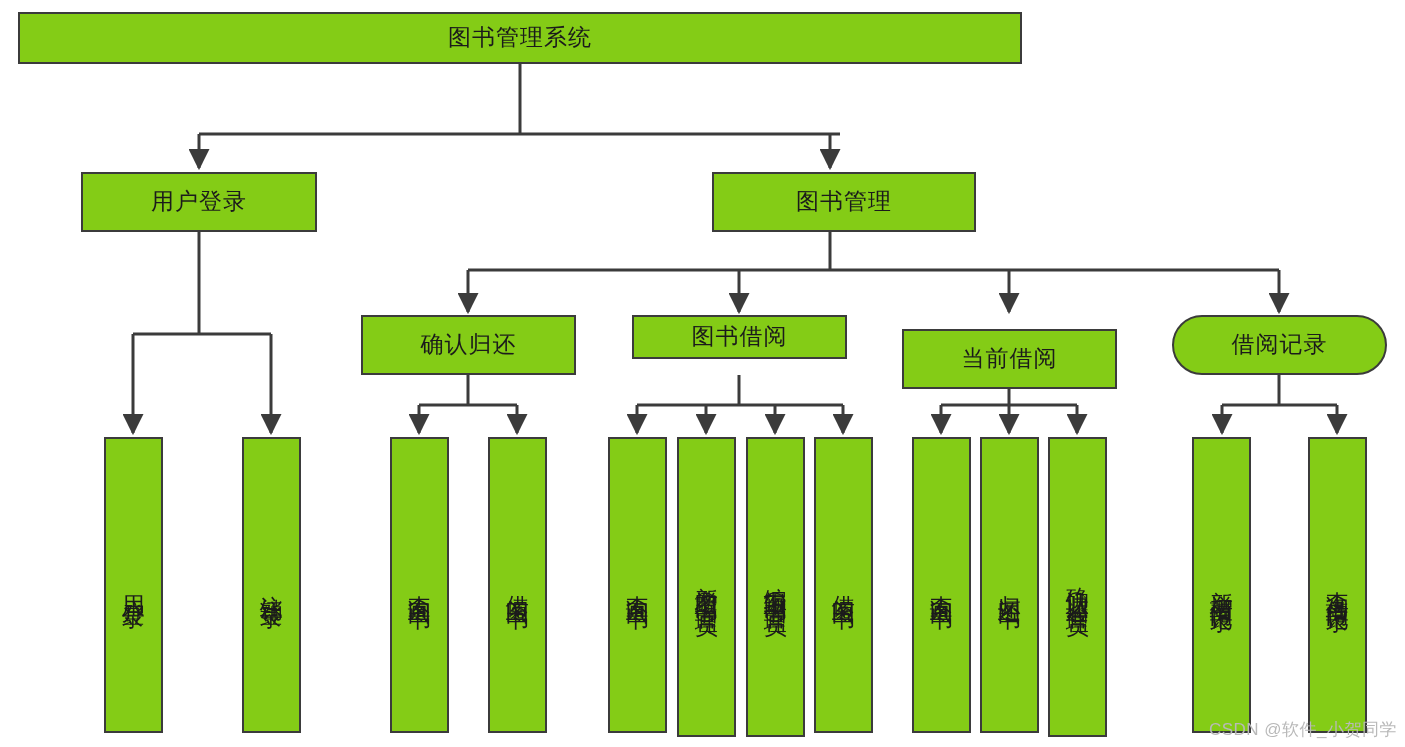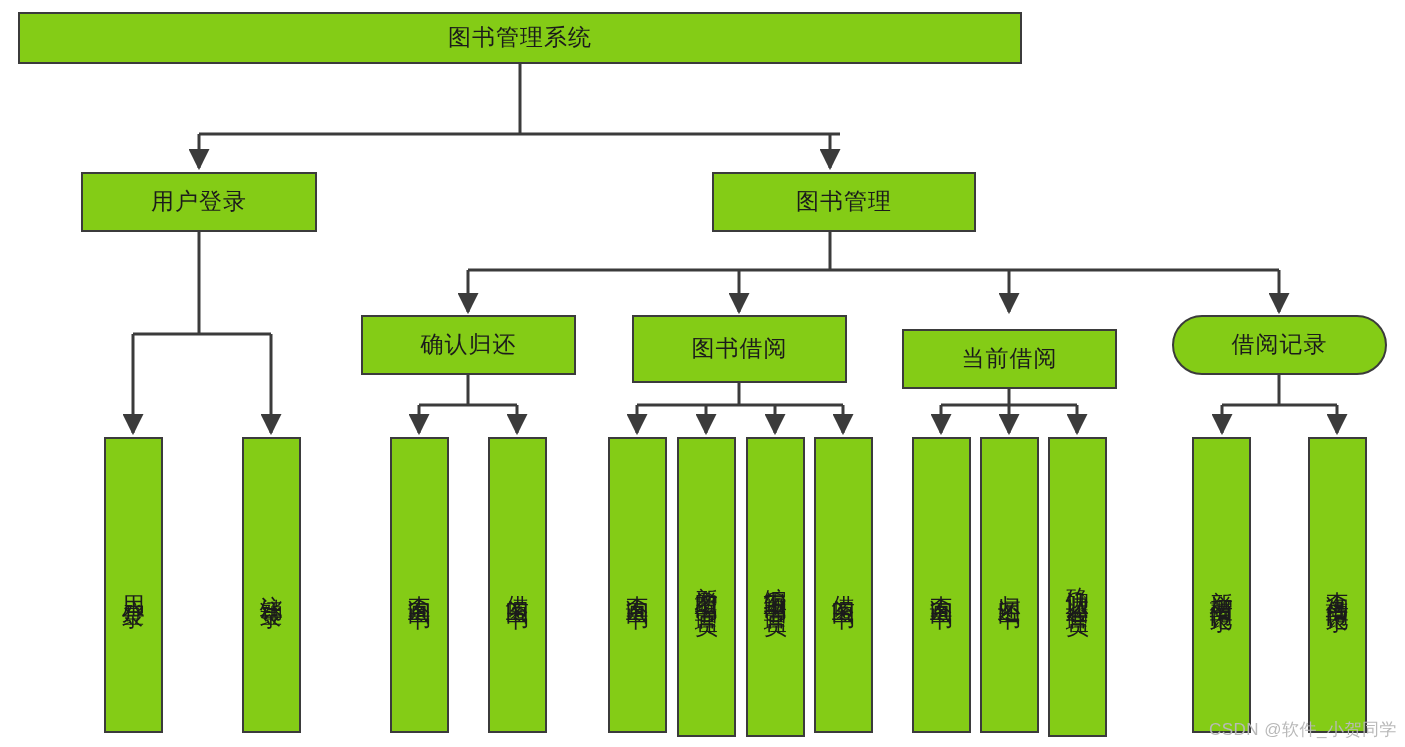--- a/index.html
+++ b/index.html
@@ -131,21 +131,21 @@
   <div class="node horiz" style="left:81px; top:172px; width:236px; height:60px;">
     <span>用户登录</span>
   </div>
   <div class="node horiz" style="left:712px; top:172px; width:264px; height:60px;text-align:center;">
     <span>图书管理</span>
   </div>
 
   <div class="node horiz" style="left:361px; top:315px; width:215px; height:60px;">
     <span>确认归还</span>
   </div>
-  <div class="node horiz" style="left:632px; top:315px; width:215px; height:68px;">
+  <div class="node horiz" style="left:632px; top:315px; width:215px; height:44px;">
     <span>图书借阅</span>
   </div>
   <div class="node horiz" style="left:902px; top:315px; width:215px; height:60px;margin-top:14px;">
     <span>当前借阅</span>
   </div>
   <div class="node horiz" style="left:1172px; top:315px; width:215px; height:60px;border-radius:30px;">
     <span>借阅记录</span>
   </div>
 
   <div class="node vert" style="left:104px; top:437px; width:59px; height:296px;">

